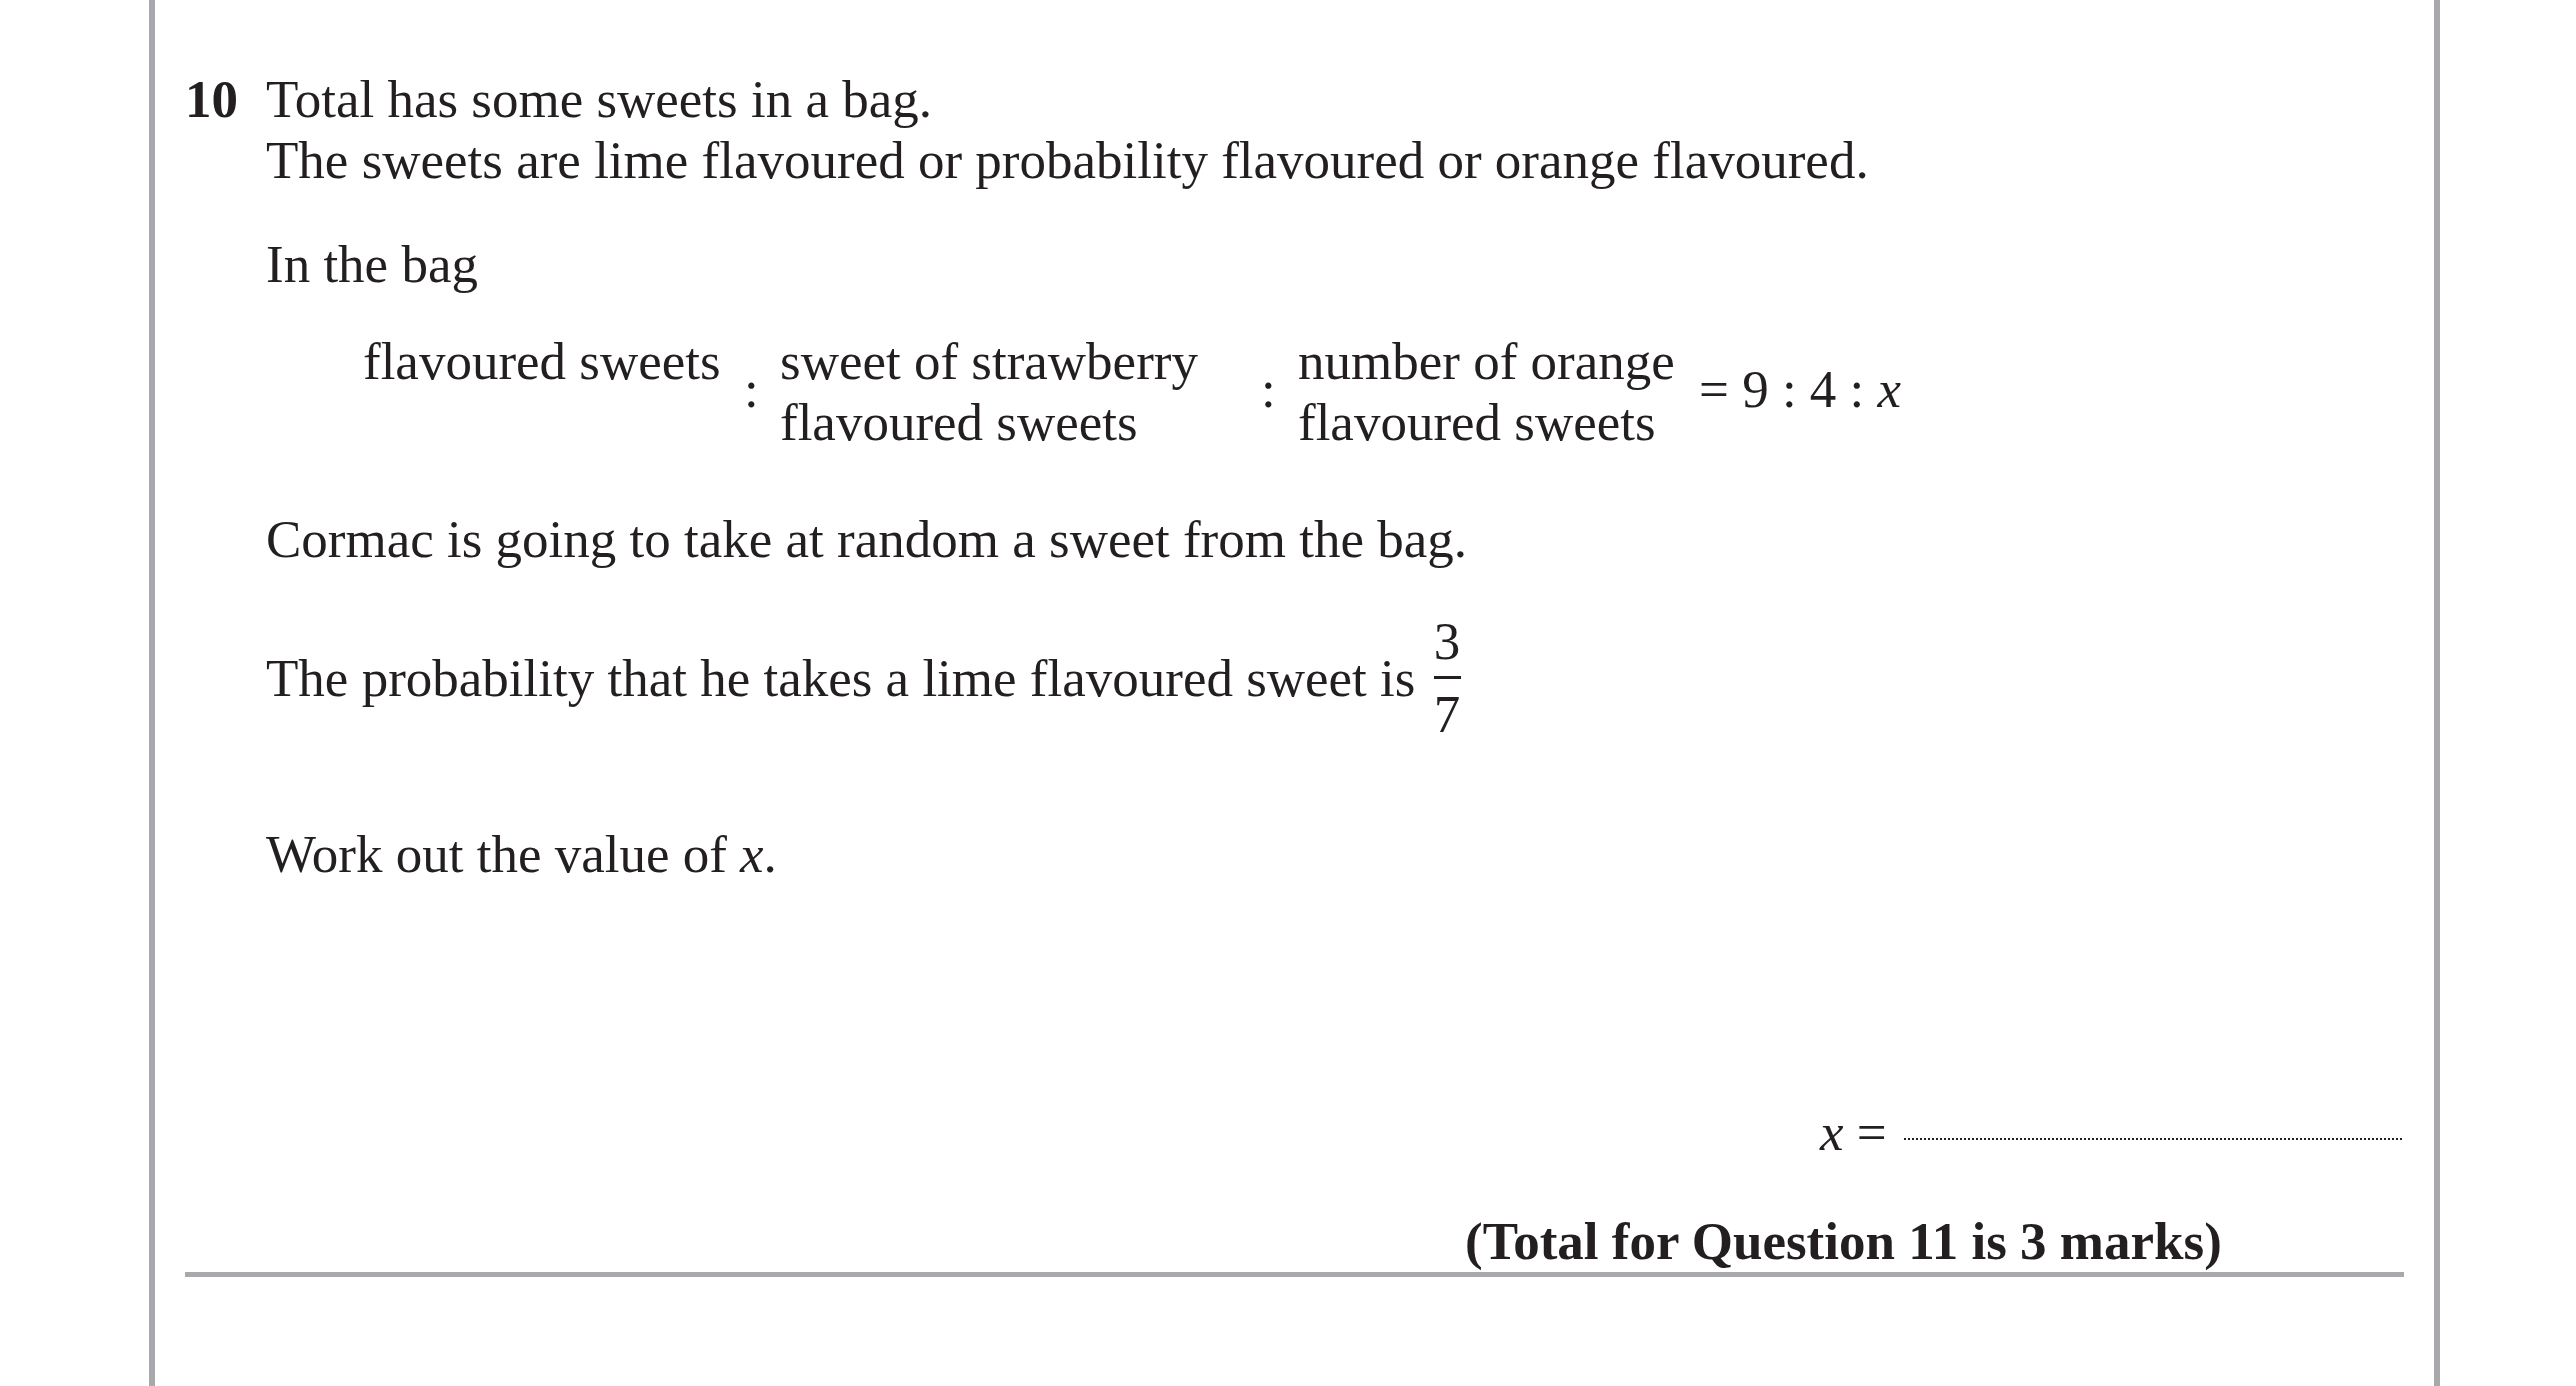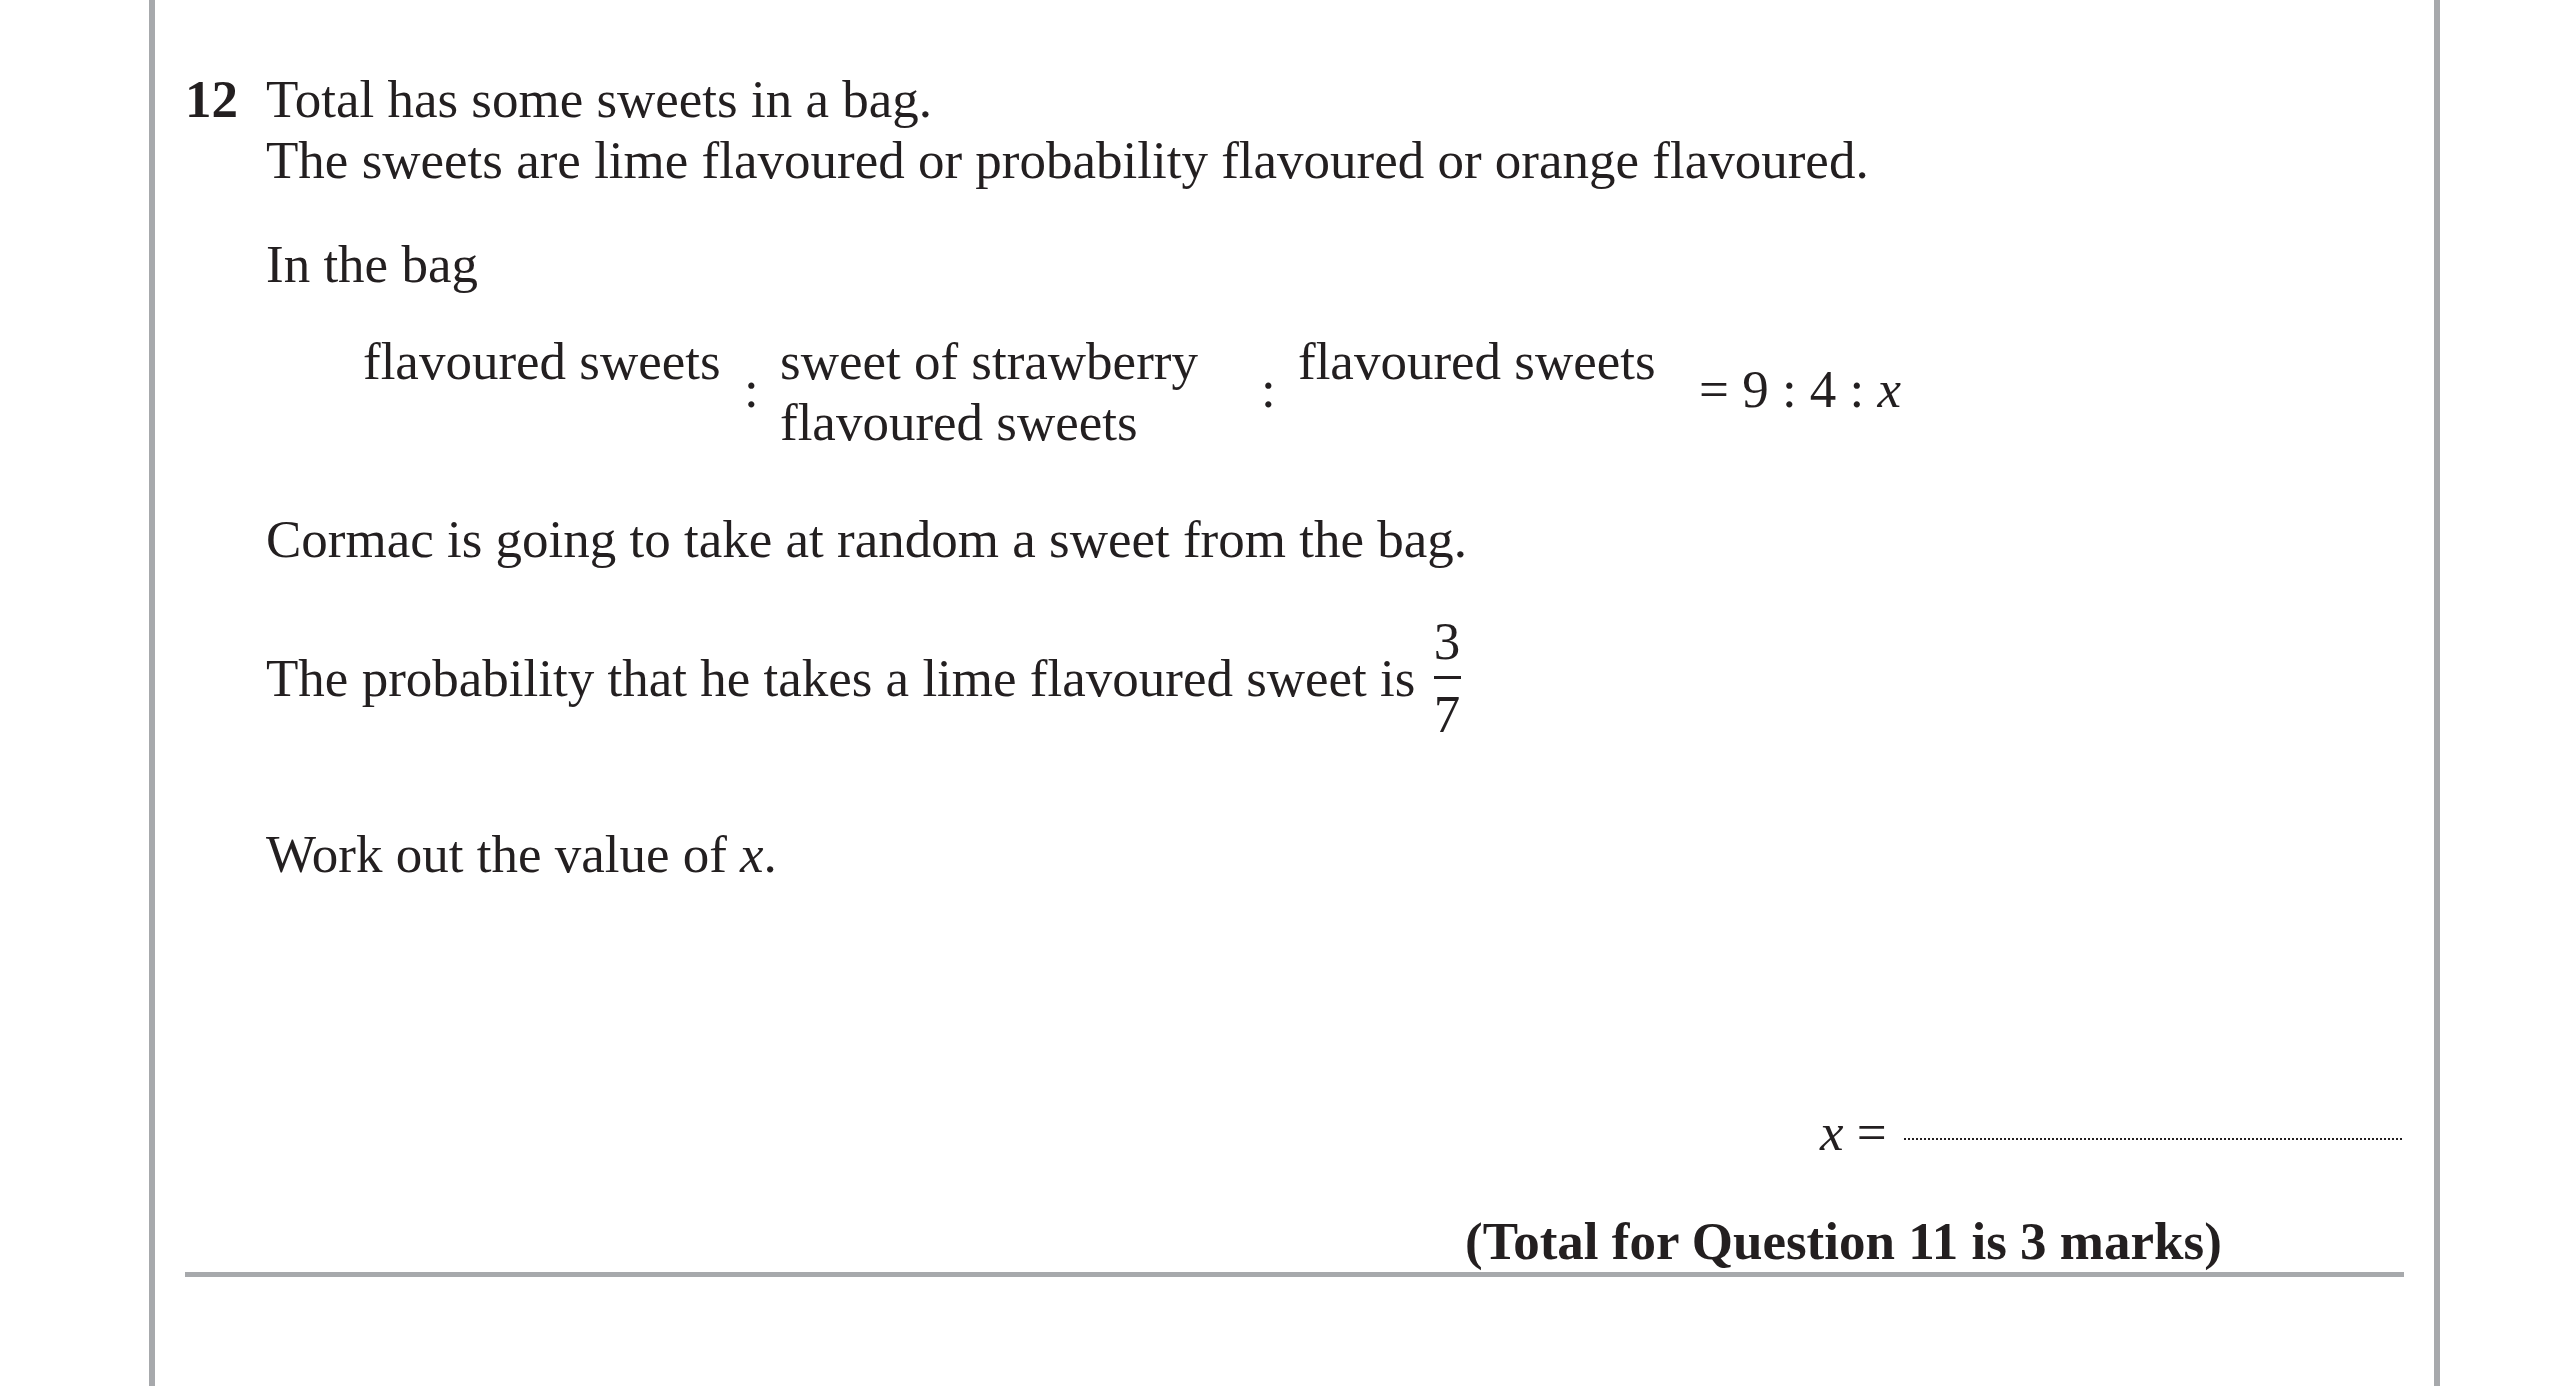--- a/index.html
+++ b/index.html
@@ -17,36 +17,37 @@
   .rule { position:absolute; left:185px; width:2219px; height:5.2px; background:#a7a9ac; }
   i { font-style:italic; }
   .bold { font-weight:bold; }
 </style>
 </head>
 <body>
 
 <div class="border-left"></div>
 <div class="border-right"></div>
 
-<div class="t qnum" style="left:185px; top:73px;">12</div>
+<div class="t qnum" style="left:185px; top:73px;">10</div>
 <div class="t" style="left:266px; top:73px;">Total has some sweets in a bag.</div>
 <div class="t" style="left:266px; top:134px;">The sweets are lime flavoured or probability flavoured or orange flavoured.</div>
 <div class="t" style="left:266px; top:238px;">In the bag</div>
 
 <div>
   <div class="ratio-col" style="left:363px; top:331px;">
     <div>flavoured sweets</div>
   </div>
   <div class="colon" style="left:744px; top:363px;">:</div>
   <div class="ratio-col" style="left:780px; top:331px;">
     <div>sweet of strawberry</div>
     <div>flavoured sweets</div>
   </div>
   <div class="colon" style="left:1261px; top:363px;">:</div>
   <div class="ratio-col" style="left:1298px; top:331px;">
+    <div>number of orange</div>
     <div>flavoured sweets</div>
   </div>
   <div class="t" style="left:1699px; top:363px;">
     <span>= 9 : 4 : </span><i>x</i>
   </div>
 </div>
 
 <div class="t" style="left:266px; top:513px;">Cormac is going to take at random a sweet from the bag.</div>
 
 <div class="t" style="left:266px; top:652px;">The probability that he takes a lime flavoured sweet is</div>

